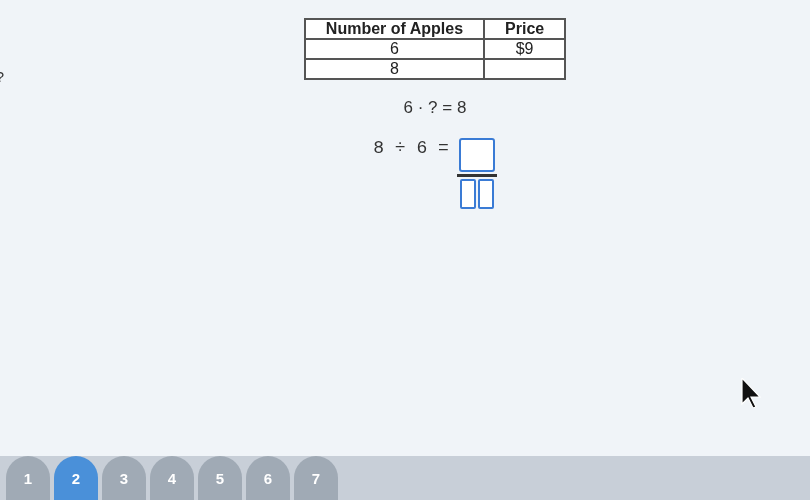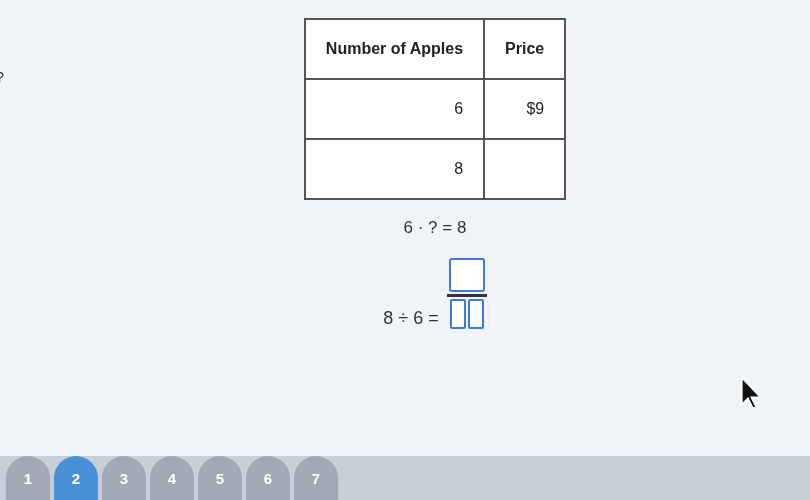--- a/index.html
+++ b/index.html
@@ -76,22 +76,22 @@
       height: 50px;
     }
 
     table {
       border-collapse: collapse;
       border: 2px solid #555;
     }
 
     th, td {
       border: 2px solid #555;
-      padding: 20px 20px;
-      text-align: right;
+      padding: 0 20px;
+      text-align: center;
       font-size: 16px;
       color: #222;
     }
 
     th {
       font-weight: bold;
       background: #fff;
     }
 
     td {
@@ -101,25 +101,26 @@
 
     .equation-text {
       font-size: 17px;
       color: #333;
       margin-top: 8px;
       align-self: center;
     }
 
     .fraction-equation {
       display: flex;
-      align-items: flex-end;
+      align-items: flex-start;
       font-size: 18px;
       color: #333;
       margin-top: 20px;
       gap: 8px;
+      font-family: Liberation Mono, monospace;
     }
 
     .fraction-eq-text {
       font-size: 18px;
     }
 
     .fraction-display {
       display: flex;
       flex-direction: column;
       align-items: center;

